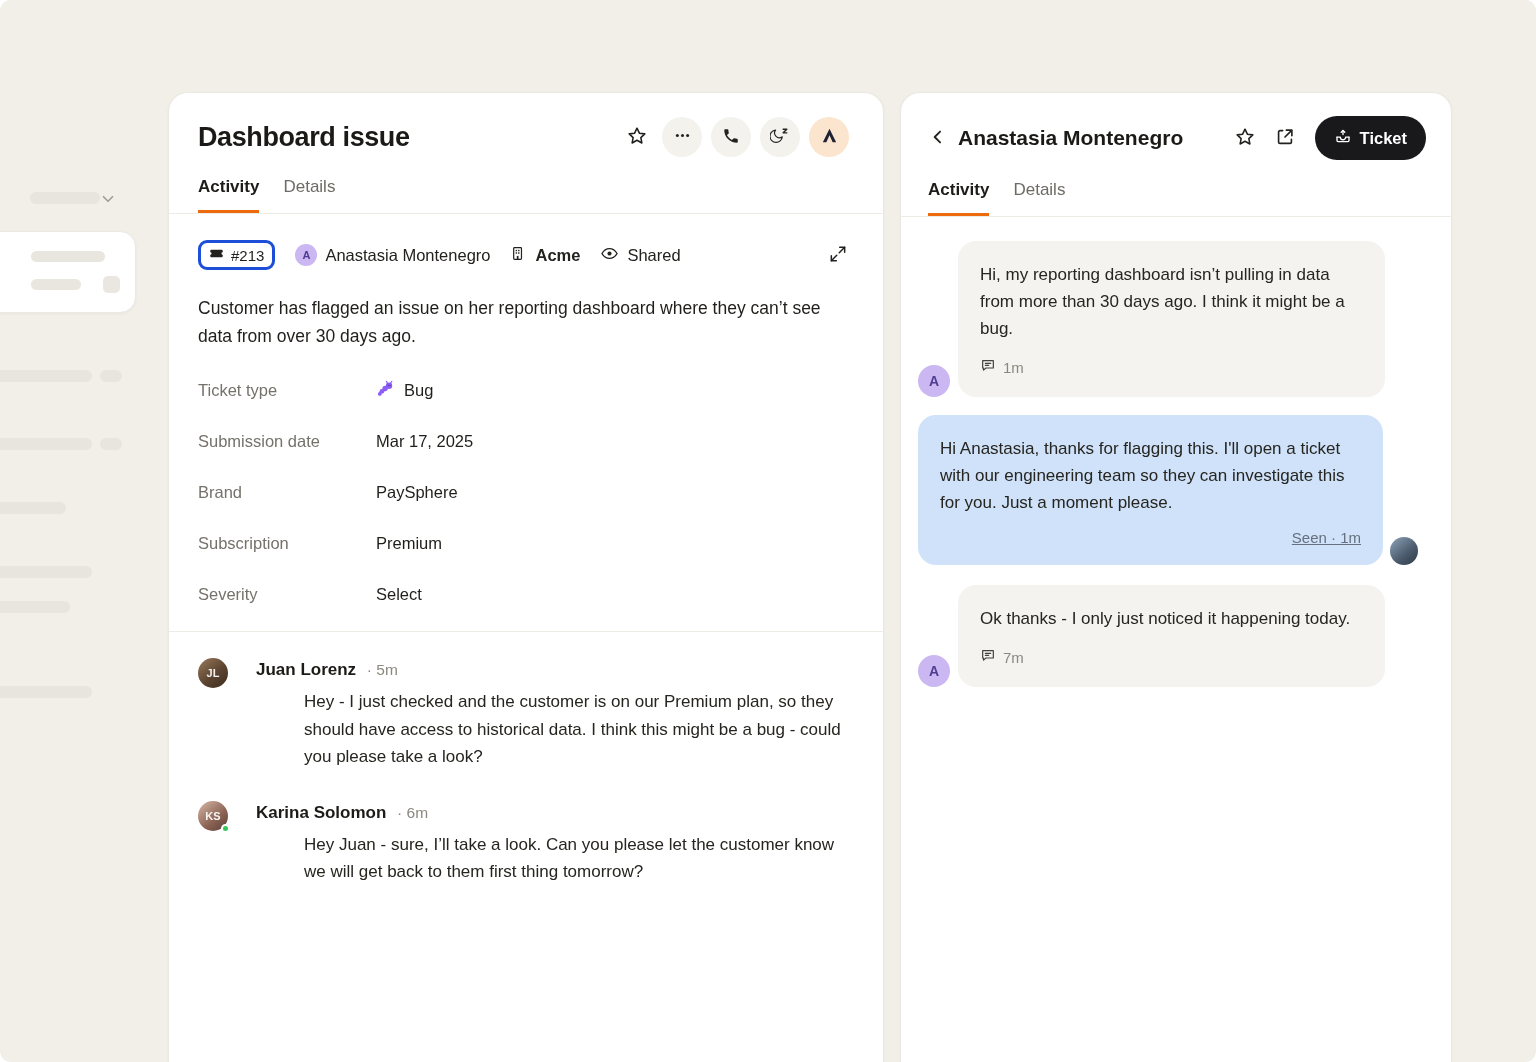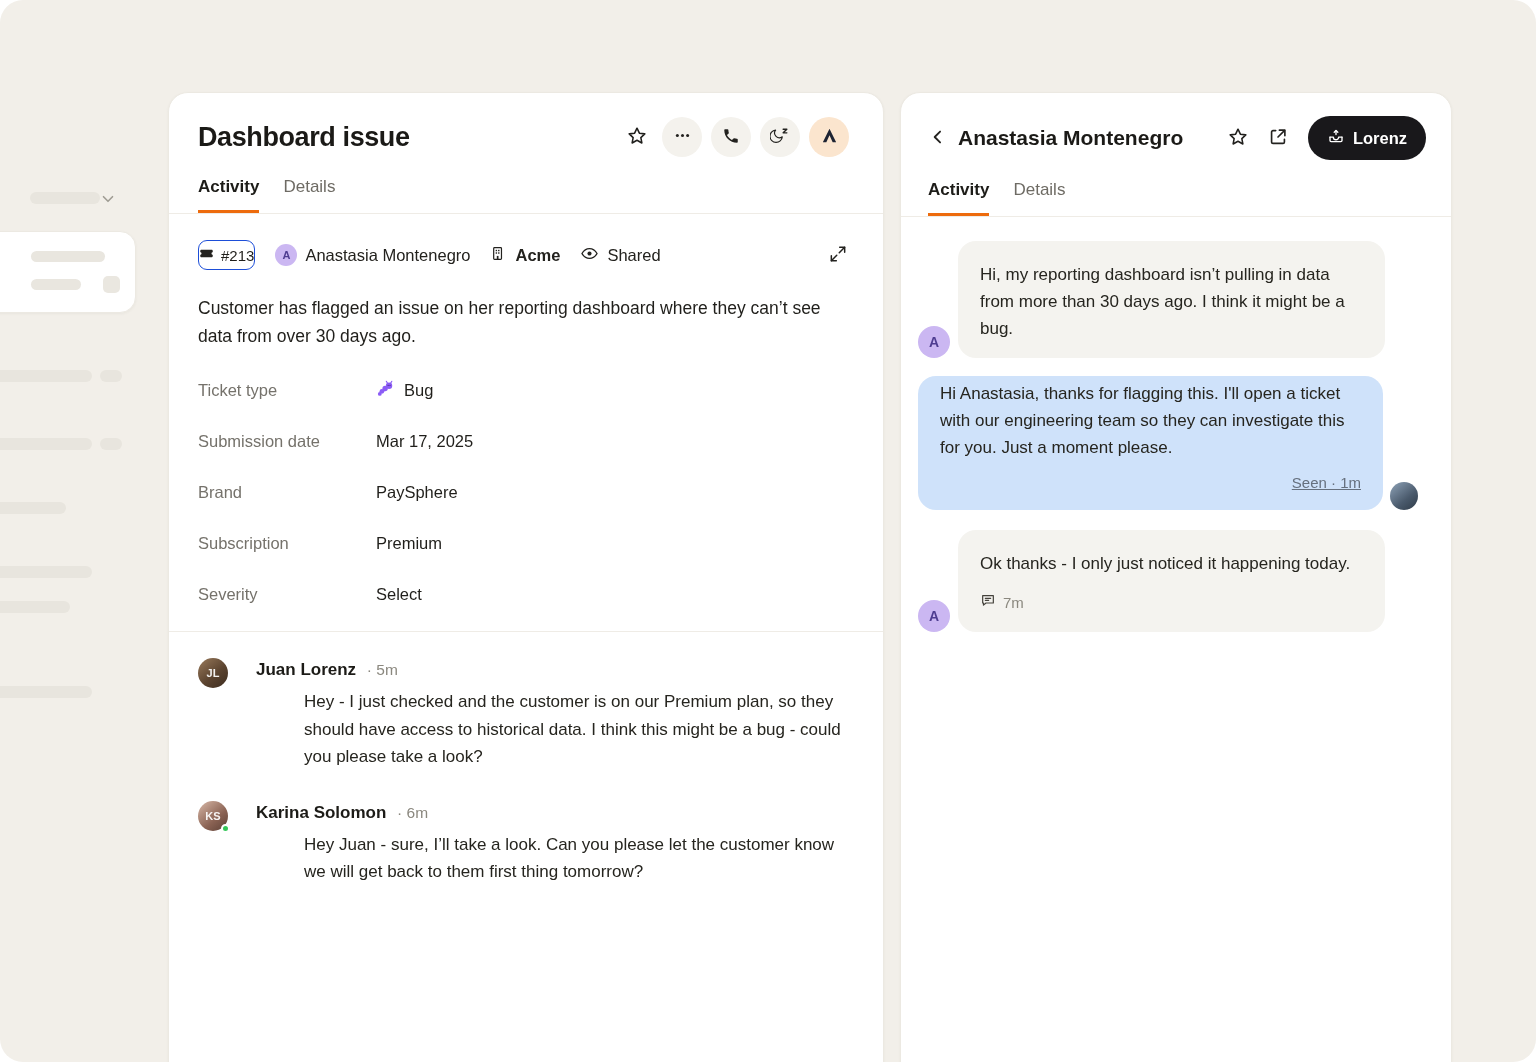--- a/index.html
+++ b/index.html
@@ -13,21 +13,21 @@
     --logo-circle-bg:#FBE5CE;
     --text-1:#201F1B;
     --text-2:#75726B;
     --meta:#8B887F;
     --line:#EFECE6;
     --skel:#E8E5DE;
   }
   *{margin:0;padding:0;box-sizing:border-box;}
   html,body{background:#fff;}
   body{font-family:"Liberation Sans","DejaVu Sans",sans-serif;color:var(--text-1);}
-  .page{position:relative;width:1536px;height:1062px;background:var(--page-bg);overflow:hidden;border-radius:23px;}
+  .page{position:relative;width:1536px;height:1062px;background:var(--page-bg);overflow:hidden;border-radius:11px;}
 
   
   .skel-bar{position:absolute;height:12px;border-radius:6px;background:var(--skel);}
   .skel-card{position:absolute;left:-28px;top:231px;width:164px;height:82px;background:#fff;border:1px solid #ECE9E2;border-radius:16px;box-shadow:0 1px 3px rgba(60,50,30,.05);}
   .skel-card .skel-bar{background:#E9E6DF;}
   .skel-sq{position:absolute;right:15px;top:44px;width:17px;height:17px;border-radius:5px;background:#EAE7E0;}
   .skel-chevron{position:absolute;left:98px;top:189px;width:20px;height:20px;display:flex;align-items:center;justify-content:center;}
 
   
   .card{position:absolute;top:92px;background:#fff;border:1px solid #ECE9E2;border-radius:20px;box-shadow:0 1px 3px rgba(60,50,30,.05);height:990px;overflow:hidden;}
@@ -44,21 +44,21 @@
   .circle-btn.logo{background:var(--logo-circle-bg);}
 
   
   .mc-header{display:flex;align-items:center;justify-content:space-between;padding:24px 34px 0 29px;}
   .mc-title{font-size:27px;font-weight:700;letter-spacing:-.4px;color:#1B1A17;}
   .mc-actions{display:flex;align-items:center;gap:9px;}
   .mc-tabs{padding:0 29px;}
 
   .mc-body{padding:0 29px;}
   .chips{margin-top:26px;display:flex;align-items:center;height:30px;}
-  .chip-id{display:flex;align-items:center;gap:7px;border:1px solid #1d4ed8;border-radius:9px;padding:0 0;height:30px;font-size:15px;font-weight:500;color:var(--text-1);background:#fff;}
+  .chip-id{display:flex;align-items:center;gap:7px;border:3px solid #1d4ed8;border-radius:9px;padding:0 8px;height:30px;font-size:15px;font-weight:500;color:var(--text-1);background:#fff;}
   .chip-group{display:flex;align-items:center;gap:8px;margin-left:20px;font-size:16.5px;color:#23221E;}
   .chip-group.org .chip-label{font-weight:600;}
   .avatar-sm{width:22px;height:22px;border-radius:50%;background:var(--avatar-purple-bg);color:var(--avatar-purple-text);font-size:11px;font-weight:700;display:flex;align-items:center;justify-content:center;}
   .expand-btn{margin-left:auto;}
 
   .description{margin-top:24px;font-size:17.5px;line-height:28px;color:var(--text-1);max-width:650px;}
 
   .fields{margin-top:26px;}
   .field-row{display:flex;align-items:center;height:28px;margin-bottom:23px;font-size:16.5px;}
   .field-label{width:178px;color:var(--text-2);flex:none;}
@@ -84,21 +84,21 @@
   .rc-spacer{flex:1;}
   .rc-header .icon-btn + .icon-btn{margin-left:8px;}
   .reopen-btn{display:flex;align-items:center;gap:8px;margin-left:14px;height:44px;padding:0 19px;border:none;border-radius:999px;background:var(--reopen-bg);color:#fff;font-size:16.5px;font-weight:600;font-family:inherit;cursor:default;}
   .rc-tabs{padding:0 27px;}
 
   .chat{padding:24px 33px 30px 17px;}
   .msg-in{display:flex;align-items:flex-end;gap:8px;margin-bottom:18px;}
   .msg-out{display:flex;align-items:flex-end;justify-content:flex-end;gap:7px;margin-bottom:20px;}
   .bubble{border-radius:18px;font-size:17px;line-height:27px;color:#26251F;}
   .msg-in .bubble{background:var(--bubble-in);width:427px;padding:20px 22px 16px;}
-  .msg-out .bubble{background:var(--bubble-out);width:516px;padding:4px 22px 14px;}
+  .msg-out .bubble{background:var(--bubble-out);width:516px;padding:20px 22px 14px;}
   .bubble-meta{display:flex;align-items:center;gap:7px;margin-top:12px;color:var(--meta);font-size:15px;}
   .bubble-seen{text-align:right;margin-top:8px;color:#66707E;font-size:15px;text-decoration:underline;}
   .avatar-chat{width:32px;height:32px;border-radius:50%;flex:none;background:var(--avatar-purple-bg);color:var(--avatar-purple-text);font-size:14px;font-weight:700;display:flex;align-items:center;justify-content:center;}
   .avatar-agent{width:28px;height:28px;border-radius:50%;flex:none;background:linear-gradient(140deg,#8FA3B8 0%,#4A5A6C 60%,#2E3A47 100%);color:rgba(255,255,255,.9);font-size:10px;font-weight:700;display:flex;align-items:center;justify-content:center;}
 </style>
 </head>
 <body>
 
 <div class="page">
 
@@ -329,34 +329,43 @@
       </button>
       <button class="reopen-btn">
         <span>
           <svg viewBox="0 0 24 24" width="18" height="18" fill="none" stroke="#fff" stroke-width="1.8" stroke-linecap="round" stroke-linejoin="round">
               <path d="M4 13.5V18a1.5 1.5 0 0 0 1.5 1.5h13A1.5 1.5 0 0 0 20 18v-4.5"></path>
               <path d="M4 13.5h4.5a3.5 3.5 0 0 0 7 0H20"></path>
               <path d="M12 10V4.8"></path>
               <path d="M9.6 7L12 4.6 14.4 7"></path>
             </svg>
         </span>
-        <span>Lorenz</span>
+        <span>Ticket</span>
       </button>
     </div>
 
     <nav class="tabs rc-tabs">
       <span class="tab active">Activity</span>
       <span class="tab">Details</span>
     </nav>
 
     <div class="chat">
       <div class="msg-in">
         <span class="avatar-chat">A</span>
         <div class="bubble">
           <span>Hi, my reporting dashboard isn’t pulling in data from more than 30 days ago. I think it might be a bug.</span>
+          <div class="bubble-meta">
+            <span>
+              <svg viewBox="0 0 24 24" width="16" height="16" fill="none" stroke="#44423C" stroke-width="1.8" stroke-linejoin="round" stroke-linecap="round">
+                  <path d="M4 5.5h16v11H9l-3.8 3.2v-3.2H4z"></path>
+                  <path d="M8 9.5h8M8 12.5h5"></path>
+                </svg>
+            </span>
+            <span>1m</span>
+          </div>
         </div>
       </div>
 
       <div class="msg-out">
         <div class="bubble">
           <span>Hi Anastasia, thanks for flagging this. I'll open a ticket with our engineering team so they can investigate this for you. Just a moment please.</span>
           <div class="bubble-seen">Seen · 1m</div>
         </div>
         <span class="avatar-agent"></span>
       </div>

